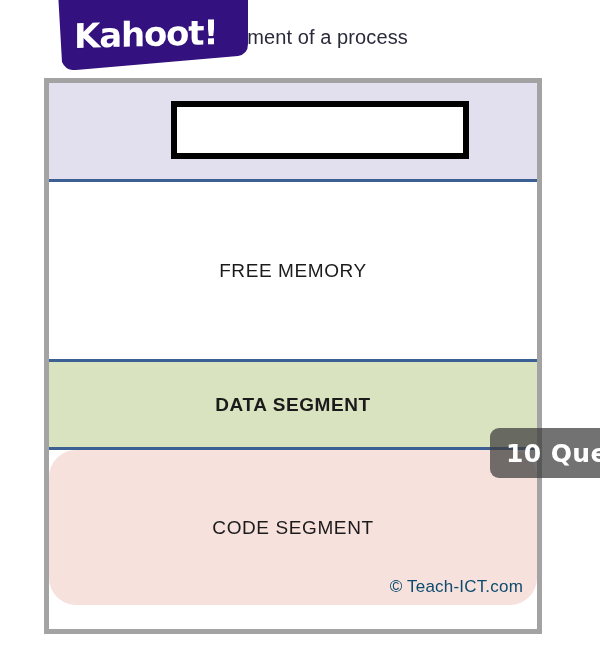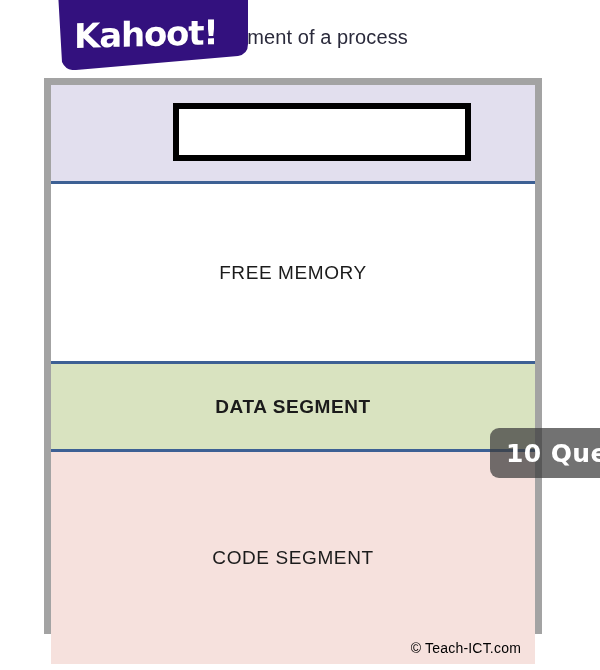--- a/index.html
+++ b/index.html
@@ -68,21 +68,21 @@
     text-shadow: 0 1px 0 rgba(0,0,0,0.10);
   }
 
   
   #memory-diagram {
     position: absolute;
     left: 44px;
     top: 78px;
     width: 498px;
     height: 556px;
-    border: 7px solid #a3a3a3;
+    border: 5px solid #a3a3a3;
     box-sizing: border-box;
     background: #ffffff;
     z-index: 5;
   }
   .mem-seg {
     position: relative;
     box-sizing: border-box;
     display: flex;
     align-items: center;
     justify-content: center;
@@ -100,43 +100,44 @@
   #seg-free {
     height: 180px;
     background: #ffffff;
   }
   #seg-data {
     height: 88px;
     background: #d9e3c0;
     font-weight: bold;
   }
   #seg-code {
-    height: 212px;
+    height: 155px;
     background: #f6e1dd;
+    border-radius: 27px;
   }
 
   
   #answer-box {
     position: absolute;
     left: 122px;
     top: 18px;
     width: 298px;
     height: 58px;
     background: #ffffff;
     border: 6px solid #000000;
     box-sizing: border-box;
   }
 
   
   #copyright {
     position: absolute;
     right: 14px;
     bottom: 8px;
-    font-size: 14px;
-    color: #000000;
+    font-size: 17px;
+    color: #0c4a6e;
     letter-spacing: 0.2px;
   }
 
   
   #question-counter {
     position: absolute;
     left: 490px;
     top: 428px;
     height: 50px;
     min-width: 110px;

